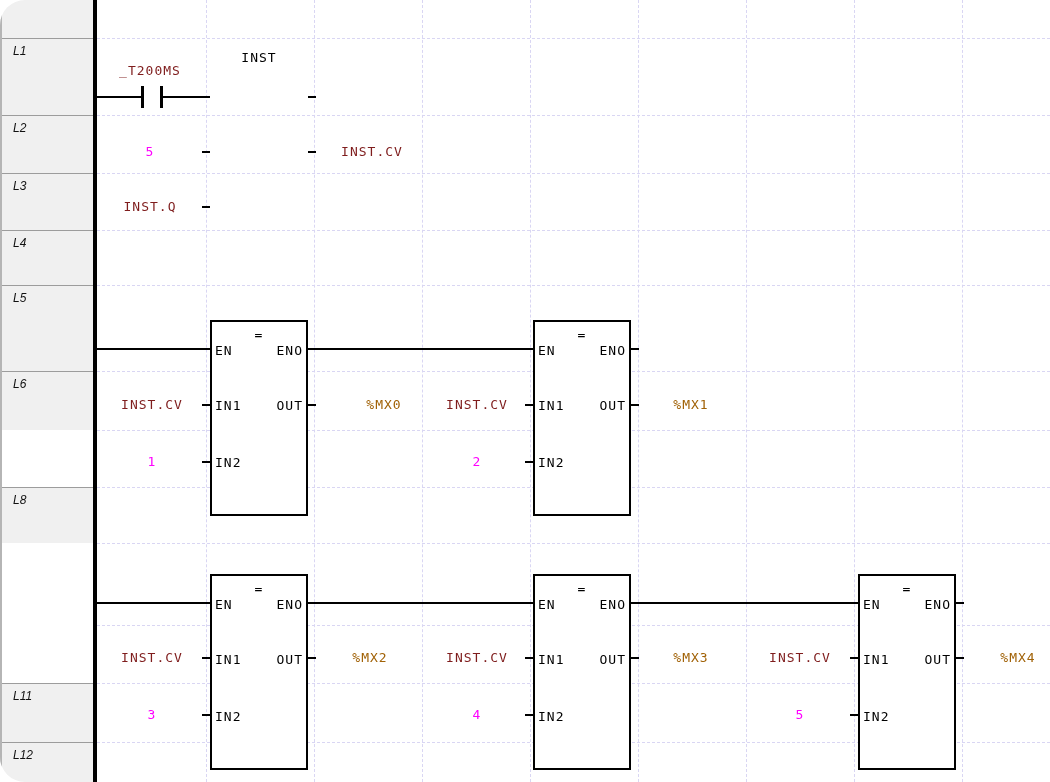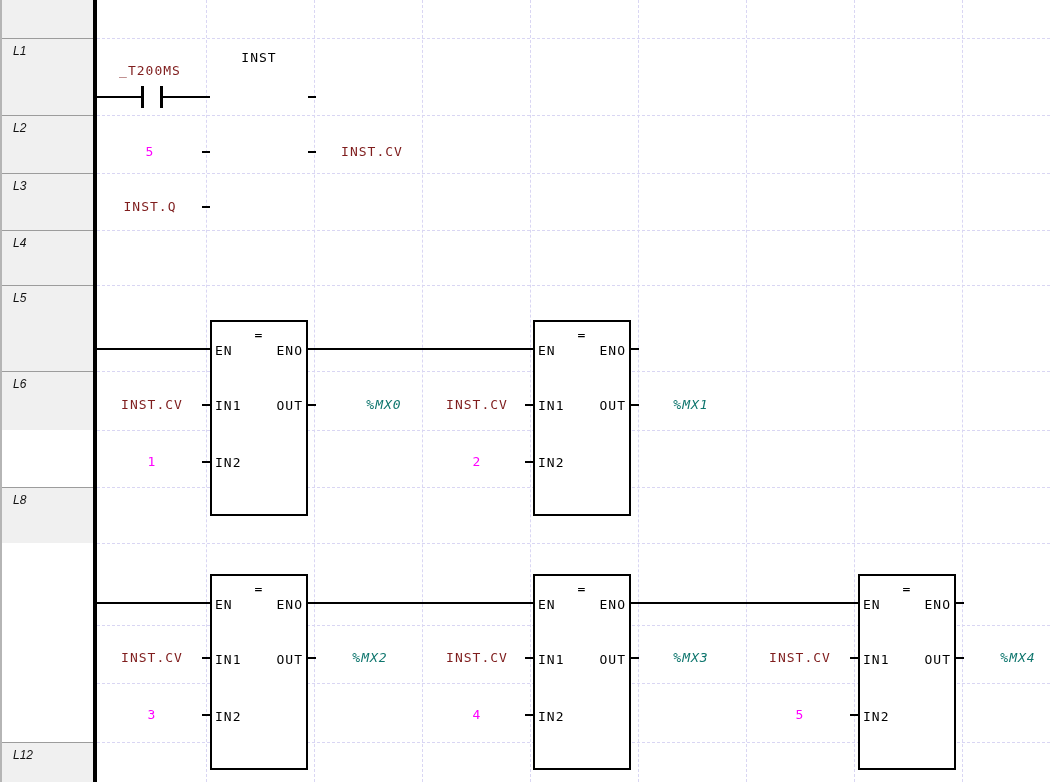--- a/index.html
+++ b/index.html
@@ -1,19 +1,20 @@
 <!DOCTYPE html>
 <html><head>
 <meta charset="utf-8">
 <style>
   html,body{margin:0;padding:0;background:#ffffff;}
   #canvas{
     position:relative;width:1050px;height:782px;overflow:hidden;
     background:#ffffff;
     font-family:"DejaVu Sans Mono",monospace;
+    border-radius:25px;
   }
   
   .hgrid{position:absolute;left:97px;width:953px;height:0;border-top:1px dashed #d9d6f3;}
   .vgrid{position:absolute;top:0;height:782px;width:0;border-left:1px dashed #d9d6f3;}
   
   .hcell{position:absolute;left:0;width:93px;background:#f0f0f0;
          border-top:1px solid #9c9c9c;box-sizing:border-box;}
   .hcell.first{border-top:none;}
   .rowlbl{display:block;padding:5px 0 0 13px;
           font:italic 12px "Liberation Sans",sans-serif;color:#111;}
@@ -32,21 +33,21 @@
   .pin.l{left:3px;} .pin.r{right:3px;}
   .op{position:absolute;left:0;right:0;top:5px;height:16px;line-height:16px;
       text-align:center;font-size:13px;letter-spacing:1px;color:#000;}
   .fbtitle{position:absolute;width:98px;height:15px;line-height:15px;
       text-align:center;font-size:13px;letter-spacing:1px;color:#000;}
   
   .val{position:absolute;width:108px;height:16px;line-height:16px;
        text-align:center;font-size:13px;letter-spacing:1px;white-space:nowrap;}
   .blue{color:#7f1d1d;}
   .mag{color:#ff00ff;}
-  .blk{color:#0f766e;font-style:italic;}
+  .blk{color:#a16207;}
 </style>
 </head>
 <body>
 
 <div id="canvas">
 
   <div class="vgrid" style="left:206px"></div>
   <div class="vgrid" style="left:314px"></div>
   <div class="vgrid" style="left:422px"></div>
   <div class="vgrid" style="left:530px"></div>
@@ -82,20 +83,23 @@
     </div>
   <div class="hcell" style="top:285px;height:86px">
       <span class="rowlbl">L5</span>
     </div>
   <div class="hcell" style="top:371px;height:59px">
       <span class="rowlbl">L6</span>
     </div>
   <div class="hcell" style="top:487px;height:56px">
       <span class="rowlbl">L8</span>
     </div>
+  <div class="hcell" style="top:683px;height:59px">
+      <span class="rowlbl">L11</span>
+    </div>
   <div class="hcell" style="top:742px;height:40px">
       <span class="rowlbl">L12</span>
     </div>
   <div class="coledge"></div>
 
   <div class="rail"></div>
 
   <div class="wire" style="left:97px;top:96px;width:44px"></div>
   <div class="cbar" style="left:141px;top:86px"></div>
   <div class="cbar" style="left:160px;top:86px"></div>

